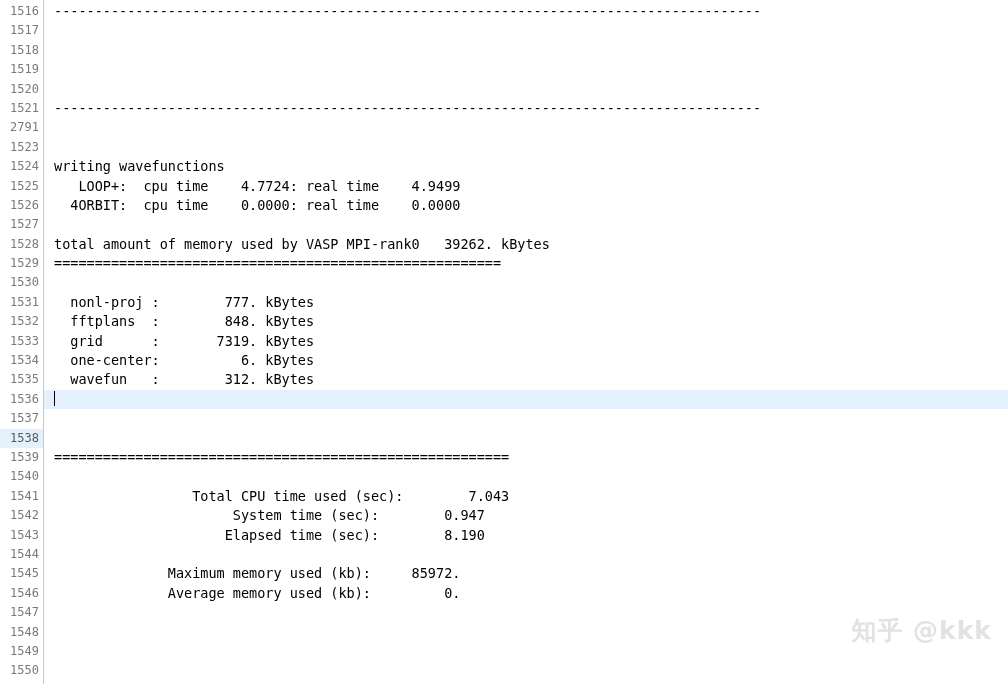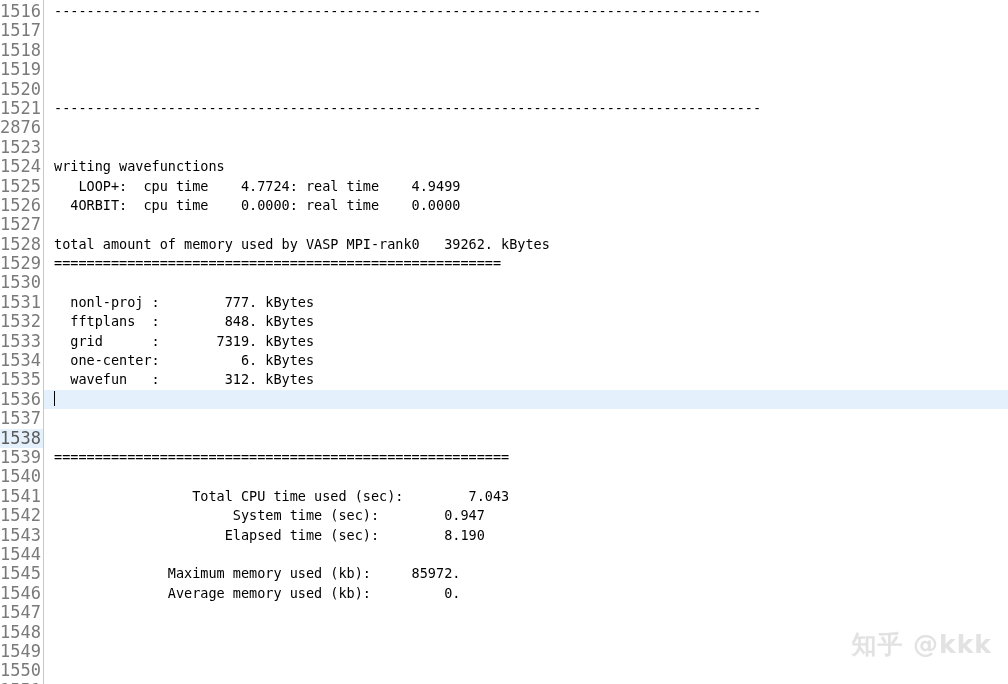--- a/index.html
+++ b/index.html
@@ -31,21 +31,21 @@
     text-align: right;
     padding-top: 2px;
     box-sizing: border-box;
     border-right: 1px solid #c8c8c8;
     user-select: none;
   }
   .gutter .ln {
     padding-right: 4px;
     height: 19.4px;
     white-space: pre;
-    font-size: 17px;
+    font-size: 12px;
     color: #7a7a7a;
   }
   .gutter .ln.current {
     background: #e4f0fb;
     color: #5a5a5a;
   }
   .code {
     flex: 1;
     position: relative;
     padding-top: 2px;
@@ -66,41 +66,41 @@
     display: inline-block;
     width: 1px;
     height: 15px;
     background: #000;
     vertical-align: -2px;
     margin-left: 0px;
   }
   .watermark {
     position: absolute;
     right: 16px;
-    bottom: 30px;
+    bottom: 44px;
     color: #e2e2e2;
     font-family: "DejaVu Sans", sans-serif;
     font-size: 25px;
     font-weight: bold;
     letter-spacing: 1px;
     user-select: none;
   }
 </style>
 </head>
 <body>
 
 <div class="editor">
   <div class="gutter" id="gutter">
       <div class="ln">1516</div>
       <div class="ln">1517</div>
       <div class="ln">1518</div>
       <div class="ln">1519</div>
       <div class="ln">1520</div>
       <div class="ln">1521</div>
-      <div class="ln">2876</div>
+      <div class="ln">2791</div>
       <div class="ln">1523</div>
       <div class="ln">1524</div>
       <div class="ln">1525</div>
       <div class="ln">1526</div>
       <div class="ln">1527</div>
       <div class="ln">1528</div>
       <div class="ln">1529</div>
       <div class="ln">1530</div>
       <div class="ln">1531</div>
       <div class="ln">1532</div>

